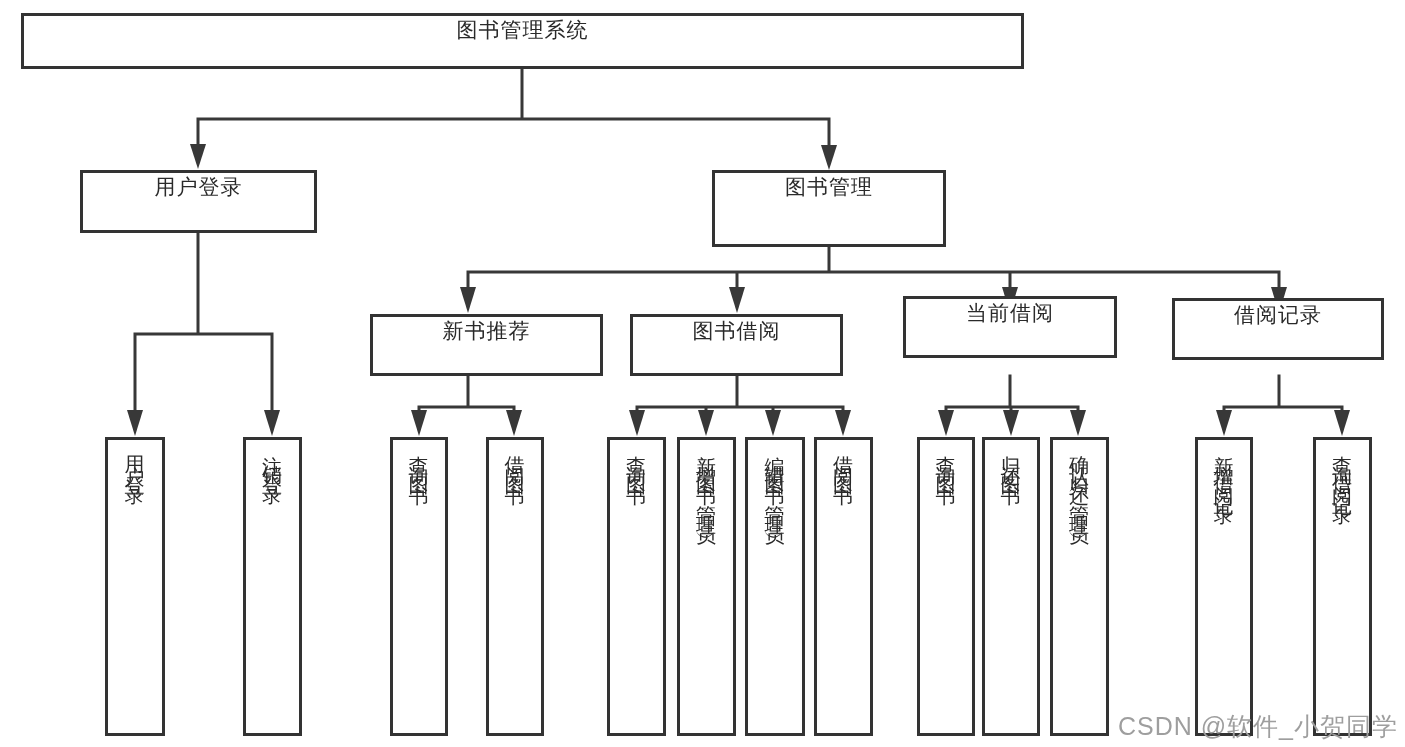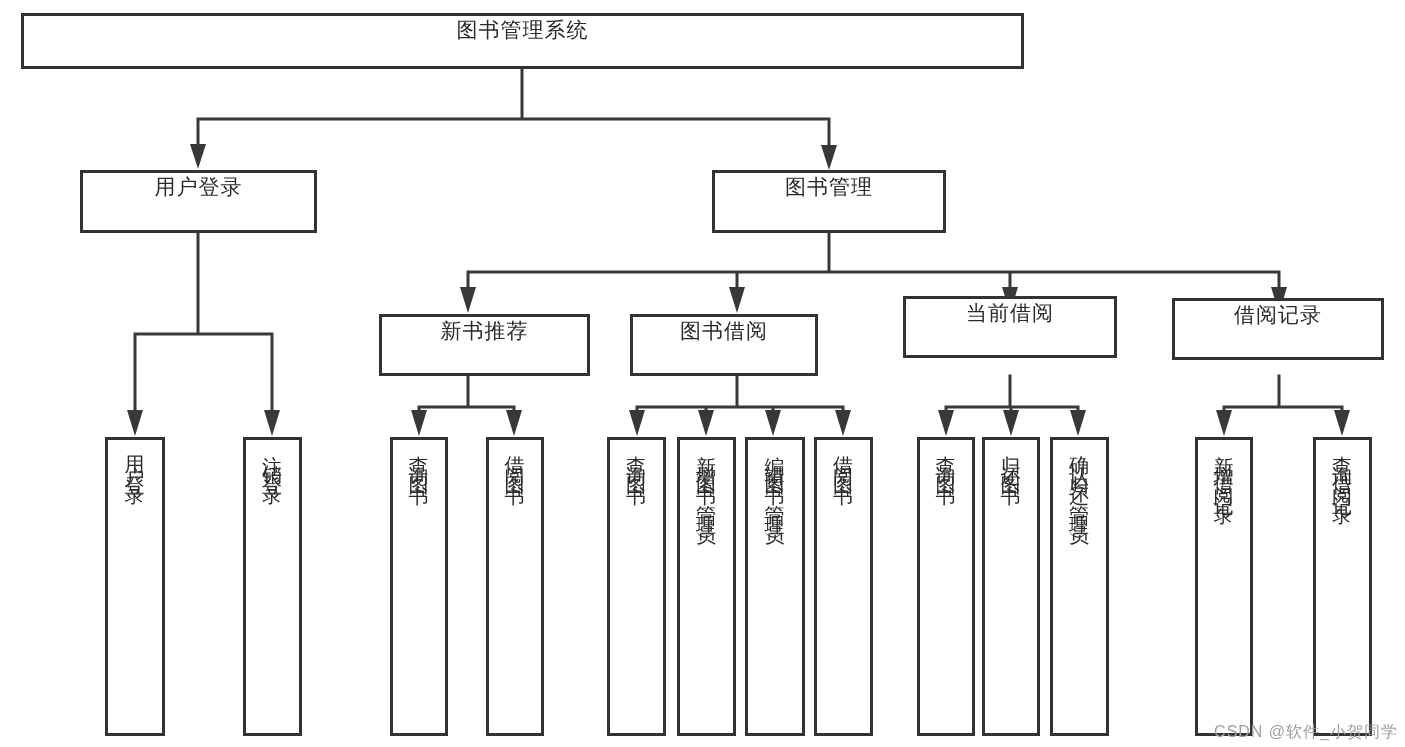--- a/index.html
+++ b/index.html
@@ -35,21 +35,21 @@
     writing-mode:vertical-rl;
     text-orientation:mixed;
     letter-spacing:10px;
     line-height:1;
     font-size:20px;
   }
   .watermark{
     position:absolute;
     right:7px;bottom:4px;
     color:var(--watermark);
-    font-size:16px;
+    font-size:25px;
     letter-spacing:1px;
     z-index:5;
   }
 </style>
 </head>
 <body>
 
 <div class="canvas">
 
   <svg class="connectors" width="1405" height="747" viewBox="0 0 1405 747" aria-hidden="true">
@@ -102,28 +102,28 @@
     </g>
   </svg>
 
   <div class="node" style="left:21px;top:13px;width:1003px;height:56px">
     <span>图书管理系统</span>
   </div>
 
   <div class="node" style="left:80px;top:170px;width:237px;height:63px">
     <span>用户登录</span>
   </div>
-  <div class="node" style="left:712px;top:170px;width:234px;height:63px">
+  <div class="node" style="left:712px;top:170px;width:234px;height:77px">
     <span>图书管理</span>
   </div>
 
-  <div class="node" style="left:379px;top:314px;width:211px;height:62px">
+  <div class="node" style="left:370px;top:314px;width:233px;height:62px">
     <span>新书推荐</span>
   </div>
-  <div class="node" style="left:630px;top:314px;width:188px;height:62px">
+  <div class="node" style="left:630px;top:314px;width:213px;height:62px">
     <span>图书借阅</span>
   </div>
   <div class="node" style="left:903px;top:296px;width:214px;height:62px">
     <span>当前借阅</span>
   </div>
   <div class="node" style="left:1172px;top:298px;width:212px;height:62px">
     <span>借阅记录</span>
   </div>
 
   <div class="node leaf" style="left:105px;top:437px;width:60px;height:299px">

